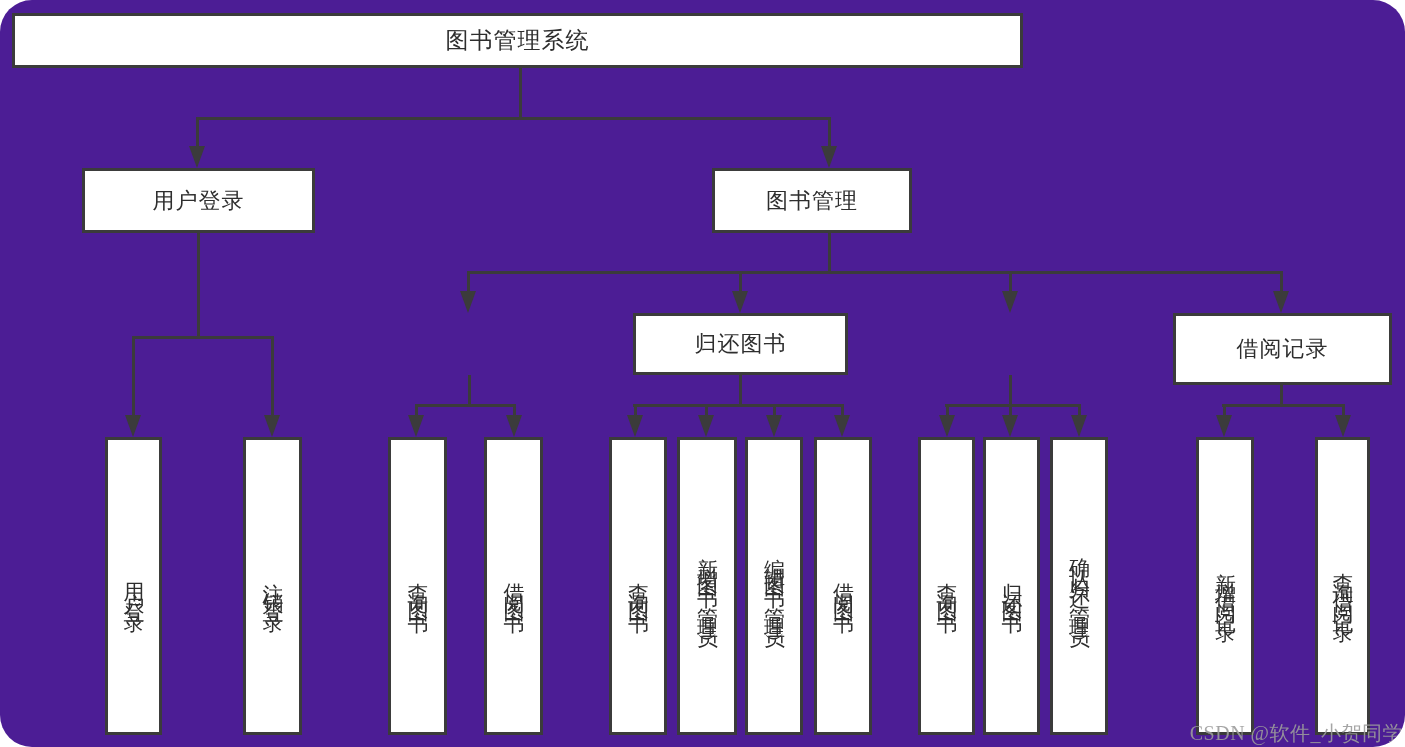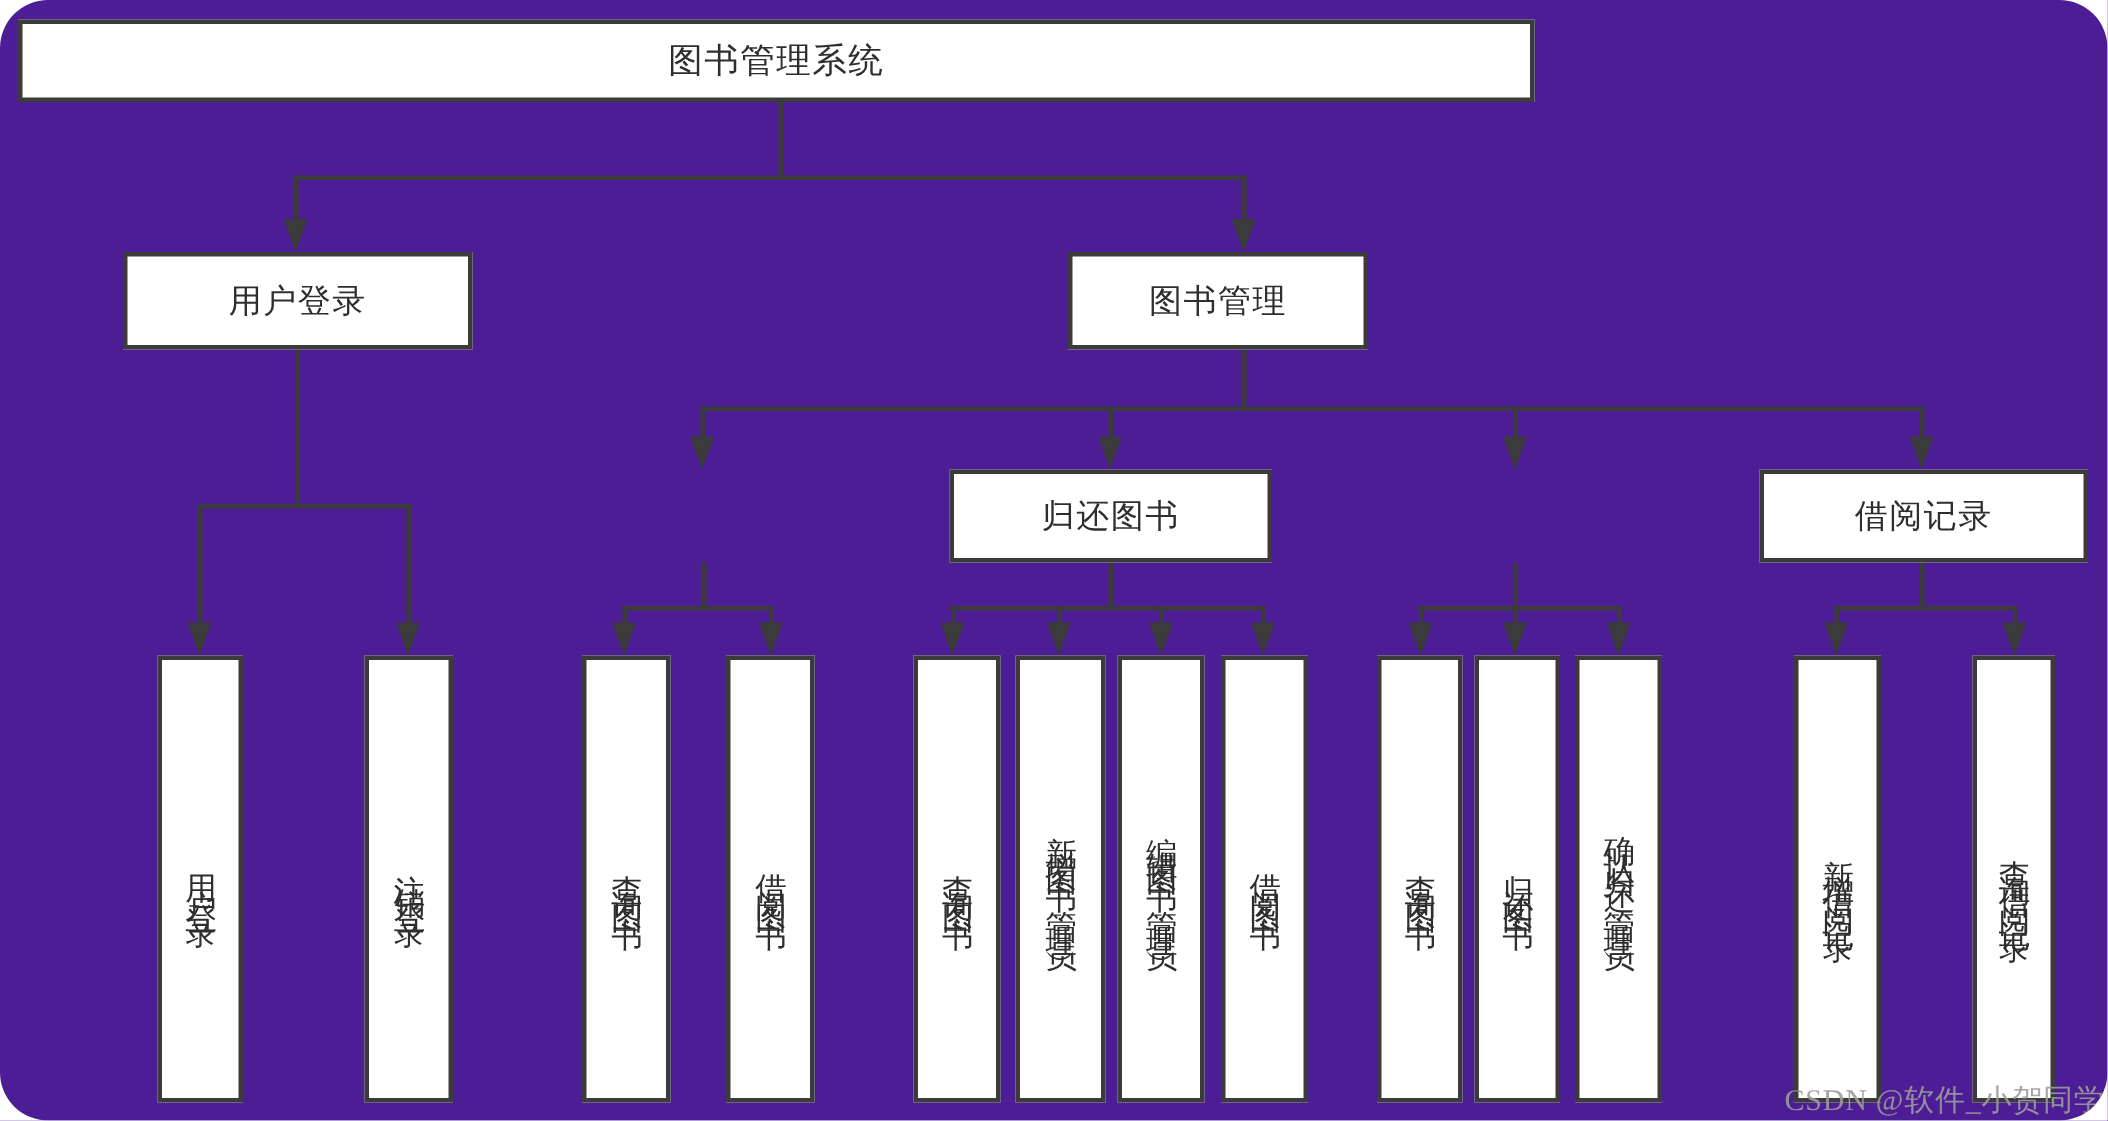--- a/index.html
+++ b/index.html
@@ -42,21 +42,21 @@
   <div class="node h" style="left:82px;top:168px;width:233px;height:65px">
     <span>用户登录</span>
   </div>
   <div class="node h" style="left:712px;top:168px;width:200px;height:65px">
     <span>图书管理</span>
   </div>
 
   <div class="node h" style="left:633px;top:313px;width:215px;height:62px">
     <span>归还图书</span>
   </div>
-  <div class="node h" style="left:1173px;top:313px;width:219px;height:62px">
+  <div class="node h" style="left:1173px;top:313px;width:219px;height:72px">
     <span>借阅记录</span>
   </div>
 
   <div class="node" style="left:105px;top:437px;width:57px;height:298px">
     <span class="vtext">用户登录</span>
   </div>
   <div class="node" style="left:243px;top:437px;width:59px;height:298px">
     <span class="vtext">注销登录</span>
   </div>
   <div class="node" style="left:388px;top:437px;width:59px;height:298px">

